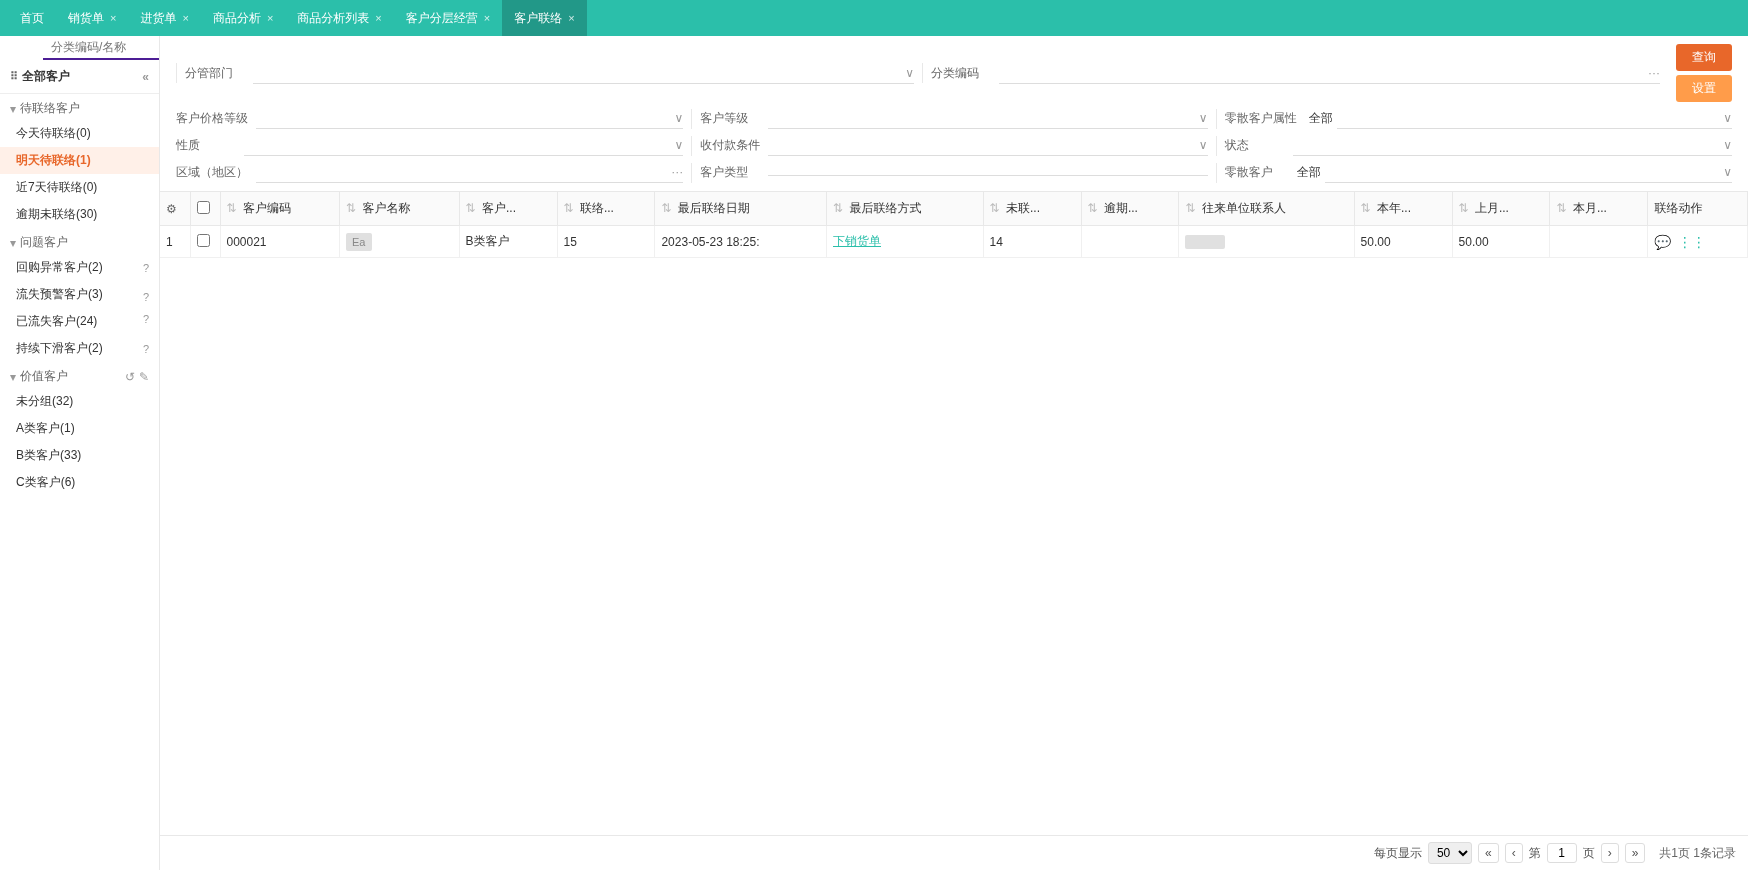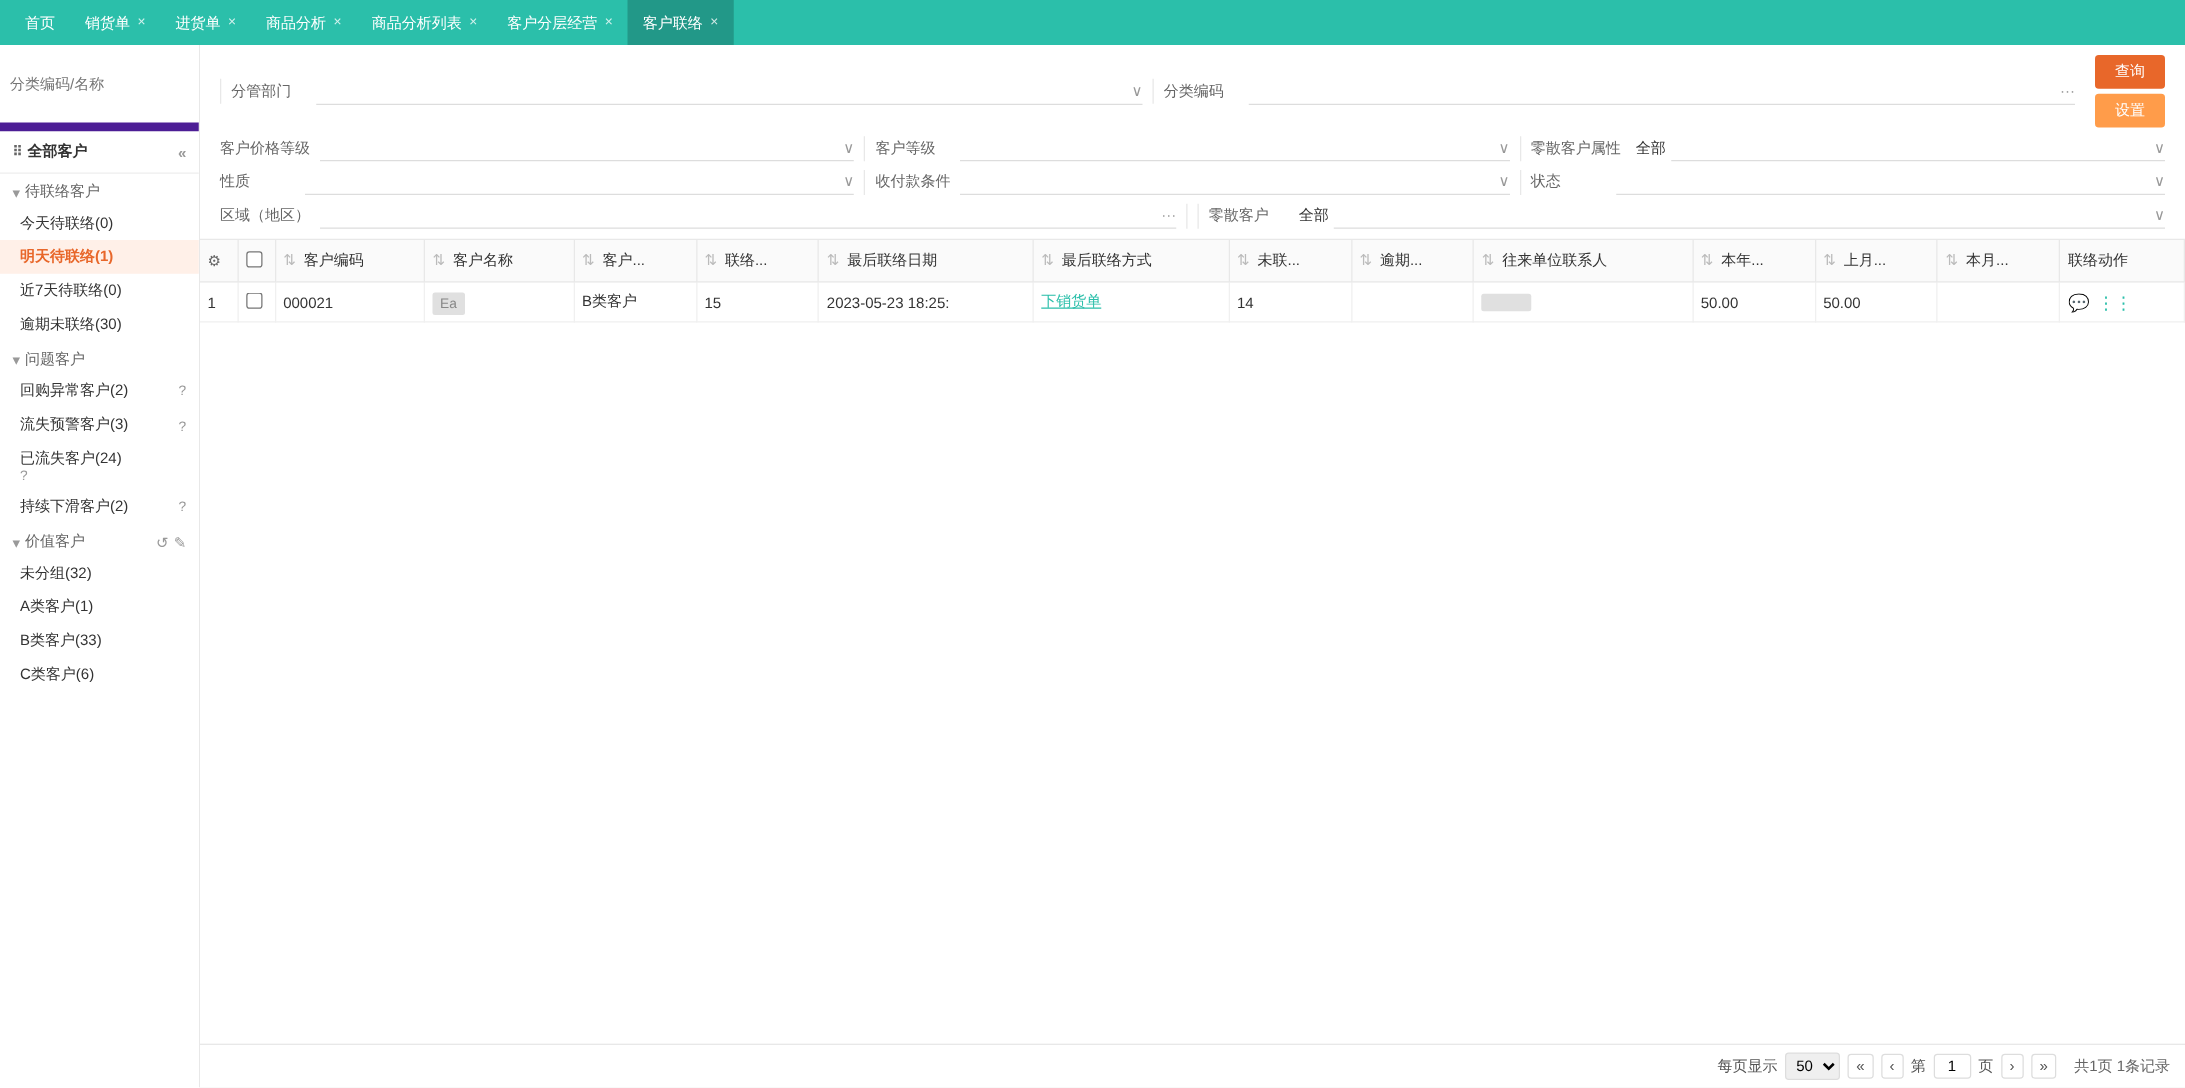--- a/index.html
+++ b/index.html
@@ -42,22 +42,23 @@
     .sidebar {
       width: 160px;
       background: #fff;
       border-right: 1px solid #e8e8e8;
       overflow-y: auto;
       flex-shrink: 0;
     }
     .sidebar-search {
       display: flex;
       align-items: center;
-      padding: 24px 8px;
-      border-bottom: 7px solid #4c1d95;
+      padding: 4px 8px;
+      border-bottom: 2px solid #4c1d95;
+      margin-left: 43px;
     }
     .sidebar-search input {
       flex: 1;
       border: none;
       outline: none;
       font-size: 12px;
       color: #666;
     }
 
     .sidebar-all {
@@ -368,21 +369,21 @@
       <span>问题客户</span>
     </div>
     <div class="sidebar-item" style="display:flex;align-items:center;justify-content:space-between;">
       <span>回购异常客户(2)</span>
       <span style="color:#999;font-size:11px;">?</span>
     </div>
     <div class="sidebar-item" style="display:flex;align-items:flex-end;justify-content:space-between;">
       <span>流失预警客户(3)</span>
       <span style="color:#999;font-size:11px;">?</span>
     </div>
-    <div class="sidebar-item" style="display:flex;align-items:flex-start;justify-content:space-between;flex-direction:column;">
+    <div class="sidebar-item" style="display:flex;align-items:flex-start;justify-content:space-between;">
       <span>已流失客户(24)</span>
       <span style="color:#999;font-size:11px;">?</span>
     </div>
     <div class="sidebar-item" style="display:flex;align-items:center;justify-content:space-between;">
       <span>持续下滑客户(2)</span>
       <span style="color:#999;font-size:11px;">?</span>
     </div>
 
     <div class="sidebar-group-label" style="display:flex;align-items:center;justify-content:space-between;">
       <div style="display:flex;align-items:center;">
@@ -491,20 +492,26 @@
 
       <div class="filter-row">
         <div class="filter-item">
           <span class="filter-label">区域（地区）</span>
           <div class="filter-select">
             <span style="flex:1;"></span>
             <span class="icon-dots">···</span>
           </div>
         </div>
         <div class="filter-divider"></div>
+        <div class="filter-item">
+          <span class="filter-label">客户类型</span>
+          <div class="filter-select">
+            <span style="flex:1;"></span>
+          </div>
+        </div>
         <div class="filter-divider"></div>
         <div class="filter-item">
           <span class="filter-label">零散客户</span>
           <span style="margin-left:4px;font-size:12px;color:#333;">全部</span>
           <div class="filter-select" style="margin-left:4px;">
             <span style="flex:1;"></span>
             <span class="chevron">∨</span>
           </div>
         </div>
       </div>

